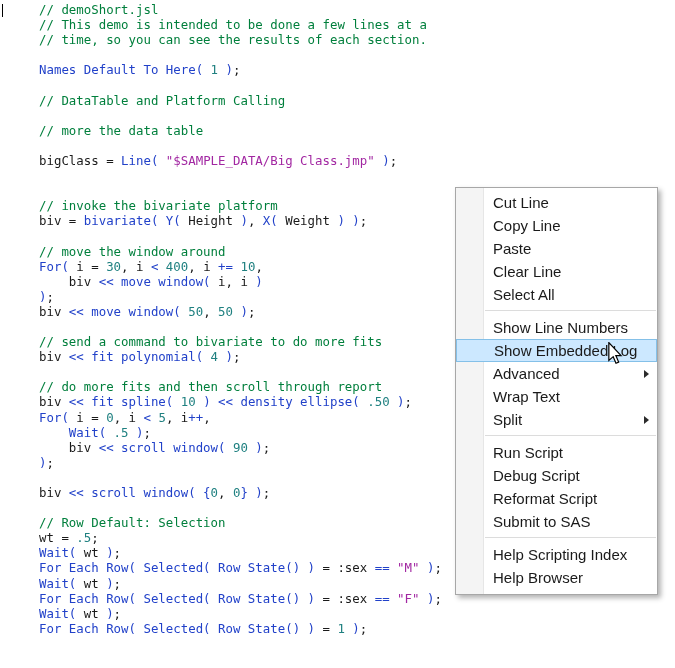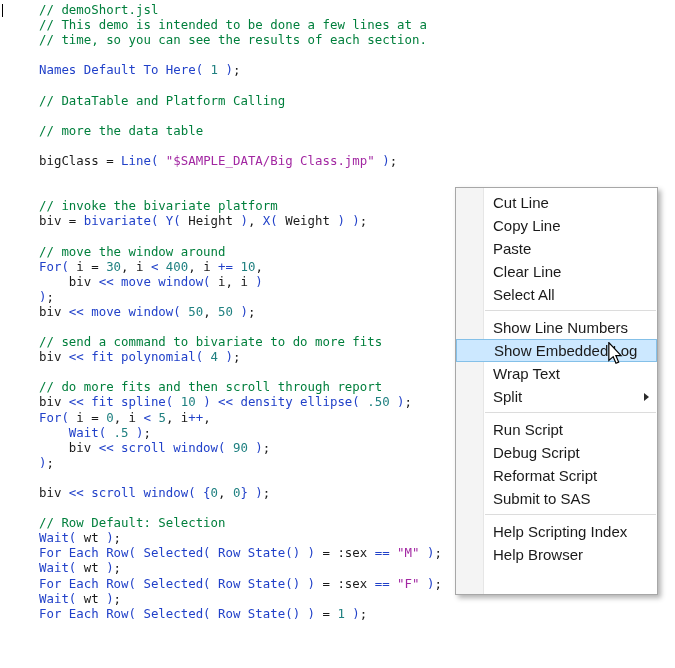--- a/index.html
+++ b/index.html
@@ -102,20 +102,21 @@
       <div class="code-line"><span class="tok-c">// do more fits and then scroll through report</span></div>
       <div class="code-line"><span class="tok-t">biv </span><span class="tok-k">&lt;&lt; fit spline( </span><span class="tok-n">10</span><span class="tok-k"> ) &lt;&lt; density ellipse( </span><span class="tok-n">.50</span><span class="tok-k"> )</span><span class="tok-t">;</span></div>
       <div class="code-line"><span class="tok-k">For( </span><span class="tok-t">i = </span><span class="tok-n">0</span><span class="tok-t">, i </span><span class="tok-k">&lt;</span><span class="tok-t"> </span><span class="tok-n">5</span><span class="tok-t">, i</span><span class="tok-k">++</span><span class="tok-t">,</span></div>
       <div class="code-line"><span class="tok-t">    </span><span class="tok-k">Wait( </span><span class="tok-n">.5</span><span class="tok-k"> )</span><span class="tok-t">;</span></div>
       <div class="code-line"><span class="tok-t">    biv </span><span class="tok-k">&lt;&lt; scroll window( </span><span class="tok-n">90</span><span class="tok-k"> )</span><span class="tok-t">;</span></div>
       <div class="code-line"><span class="tok-k">)</span><span class="tok-t">;</span></div>
       <div class="code-line">&nbsp;</div>
       <div class="code-line"><span class="tok-t">biv </span><span class="tok-k">&lt;&lt; scroll window( {</span><span class="tok-n">0</span><span class="tok-t">, </span><span class="tok-n">0</span><span class="tok-k">} )</span><span class="tok-t">;</span></div>
       <div class="code-line">&nbsp;</div>
       <div class="code-line"><span class="tok-c">// Row Default: Selection</span></div>
+      <div class="code-line"><span class="tok-t">wt = </span><span class="tok-n">.5</span><span class="tok-t">;</span></div>
       <div class="code-line"><span class="tok-k">Wait( </span><span class="tok-t">wt</span><span class="tok-k"> )</span><span class="tok-t">;</span></div>
       <div class="code-line"><span class="tok-k">For Each Row( Selected( Row State() ) </span><span class="tok-t">= :sex </span><span class="tok-k">==</span><span class="tok-t"> </span><span class="tok-s">"M"</span><span class="tok-k"> )</span><span class="tok-t">;</span></div>
       <div class="code-line"><span class="tok-k">Wait( </span><span class="tok-t">wt</span><span class="tok-k"> )</span><span class="tok-t">;</span></div>
       <div class="code-line"><span class="tok-k">For Each Row( Selected( Row State() ) </span><span class="tok-t">= :sex </span><span class="tok-k">==</span><span class="tok-t"> </span><span class="tok-s">"F"</span><span class="tok-k"> )</span><span class="tok-t">;</span></div>
       <div class="code-line"><span class="tok-k">Wait( </span><span class="tok-t">wt</span><span class="tok-k"> )</span><span class="tok-t">;</span></div>
       <div class="code-line"><span class="tok-k">For Each Row( Selected( Row State() ) </span><span class="tok-t">= </span><span class="tok-n">1</span><span class="tok-k"> )</span><span class="tok-t">;</span></div>
     </div>
 </div>
 
 <div class="context-menu">
@@ -135,20 +136,24 @@
       </div>
       <div class="menu-item">
         <span class="menu-label">Select All</span>
       </div>
       <div class="menu-sep"></div>
       <div class="menu-item">
         <span class="menu-label">Show Line Numbers</span>
       </div>
       <div class="menu-item highlighted">
         <span class="menu-label">Show Embedded Log</span>
+      </div>
+      <div class="menu-item">
+        <span class="menu-label">Advanced</span>
+        <span class="submenu-arrow"></span>
       </div>
       <div class="menu-item">
         <span class="menu-label">Wrap Text</span>
       </div>
       <div class="menu-item">
         <span class="menu-label">Split</span>
         <span class="submenu-arrow"></span>
       </div>
       <div class="menu-sep"></div>
       <div class="menu-item">

